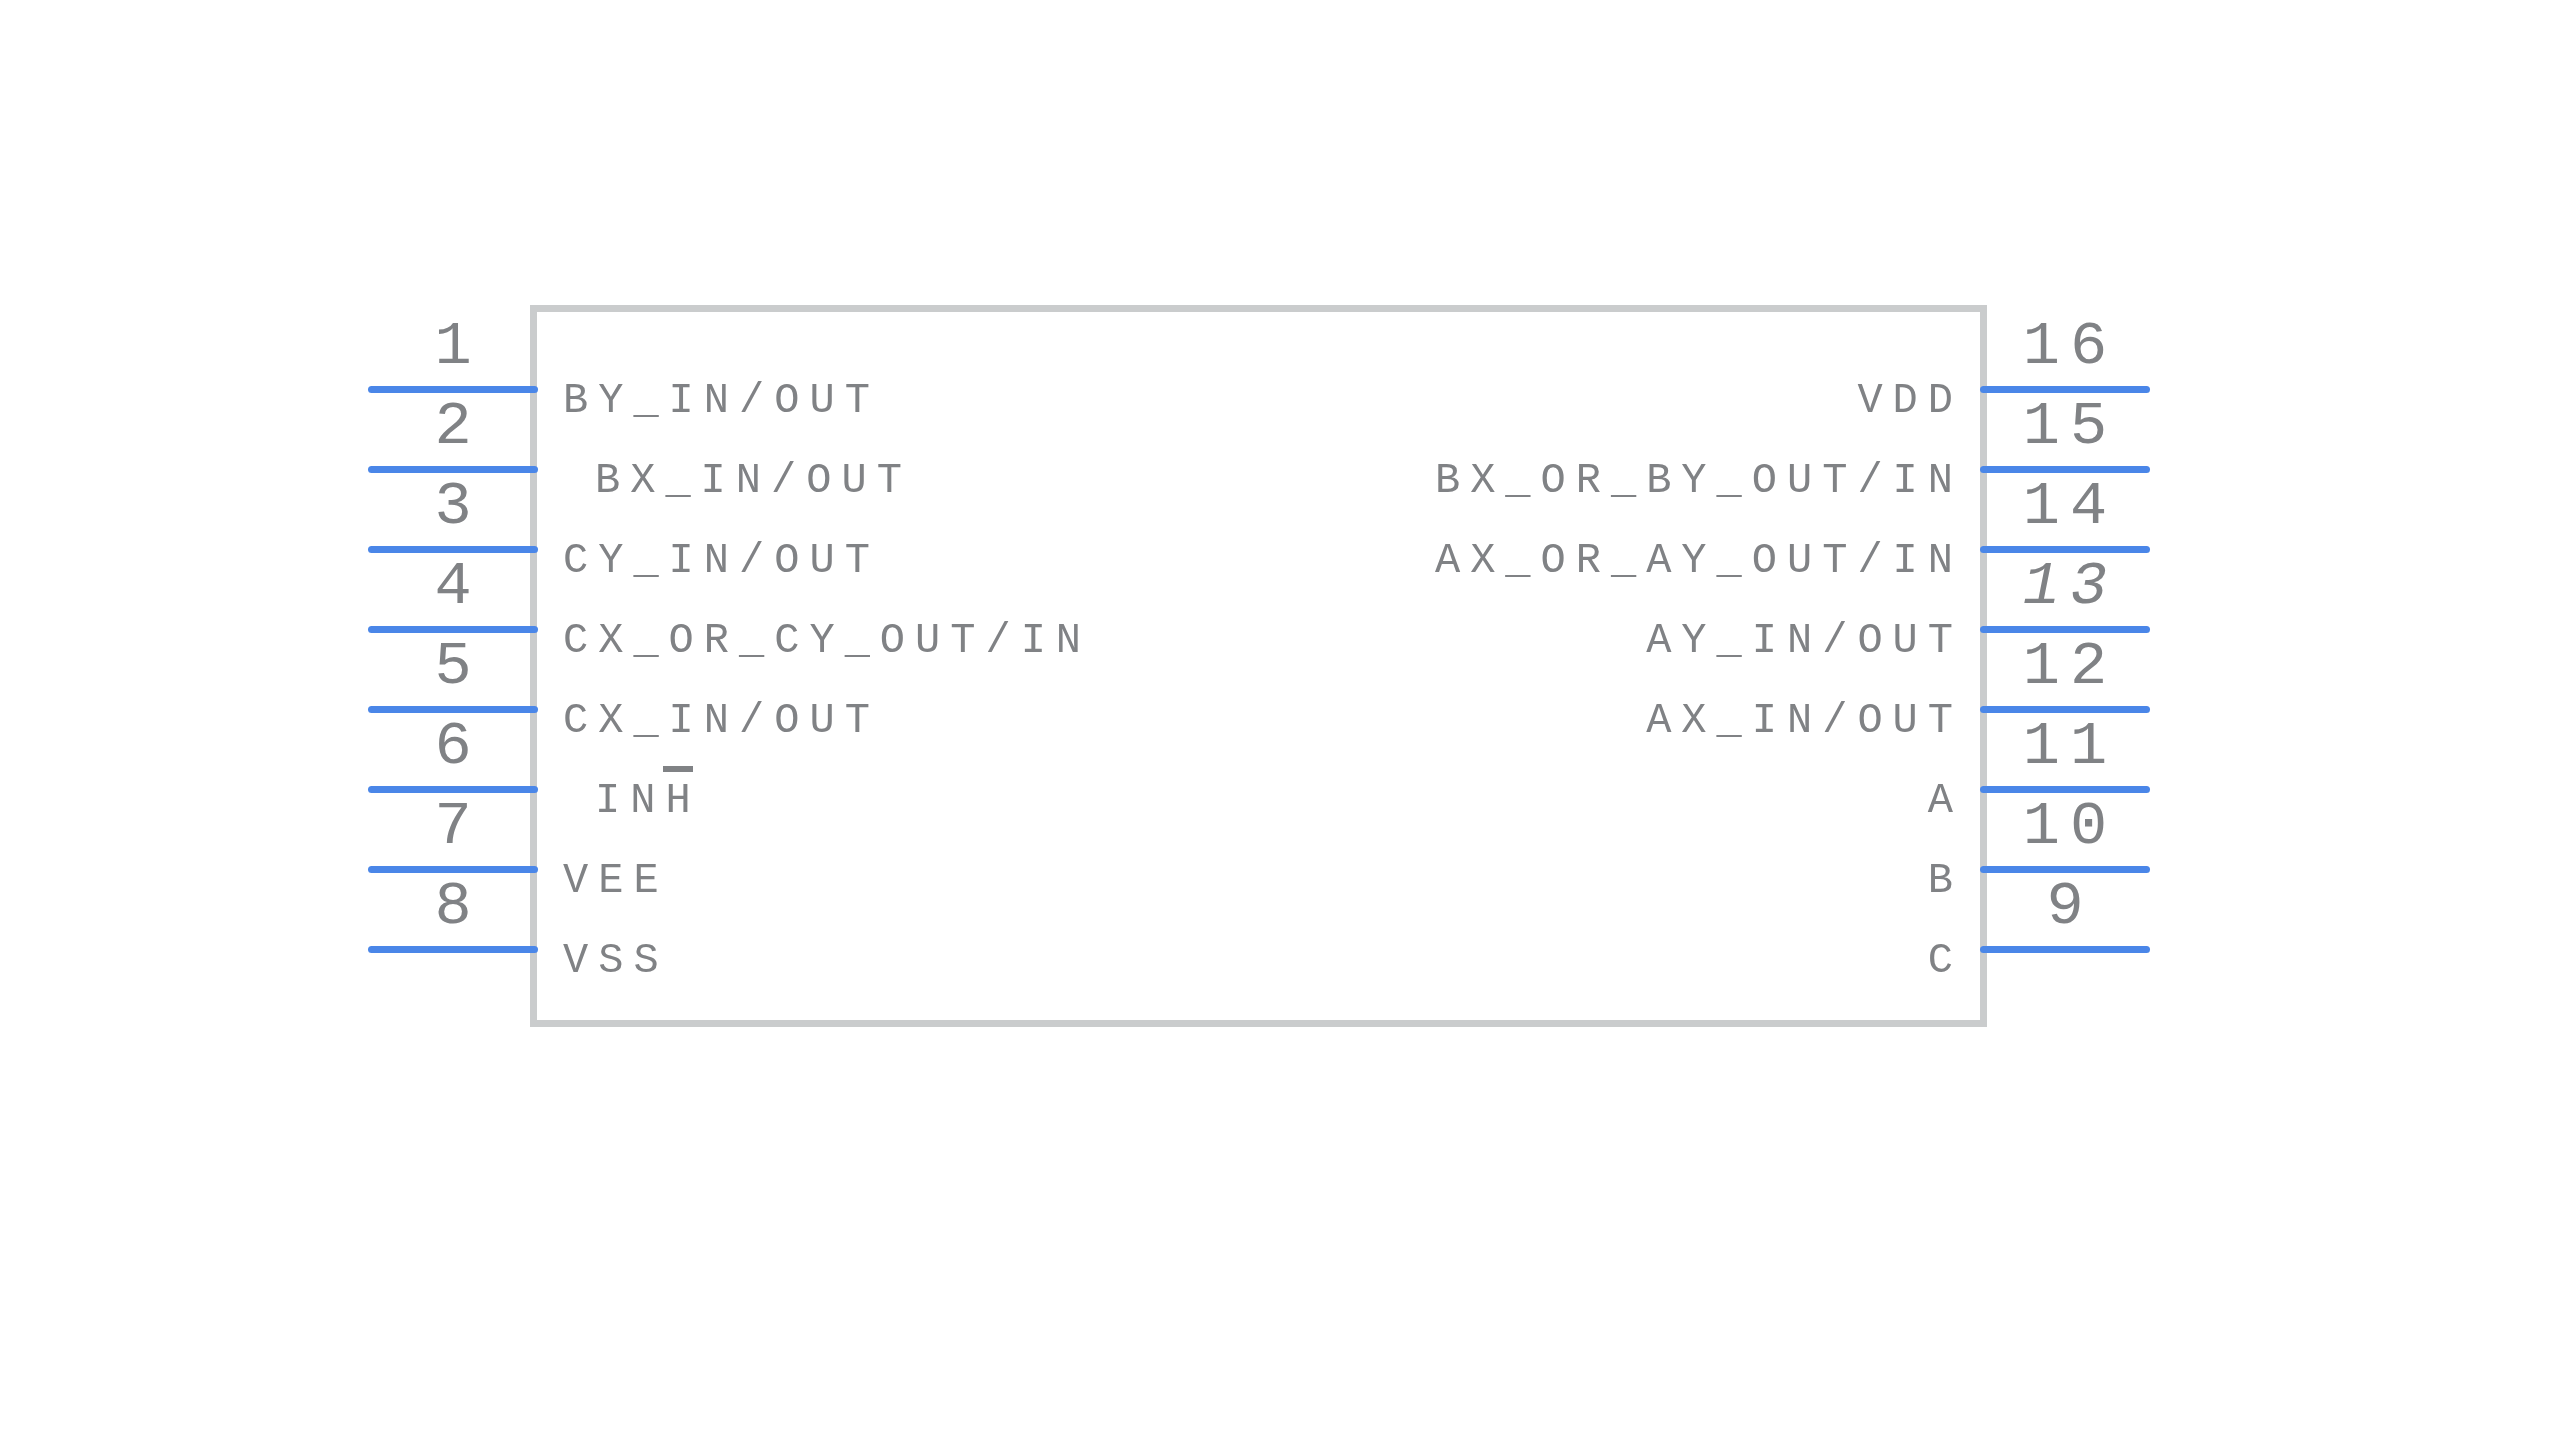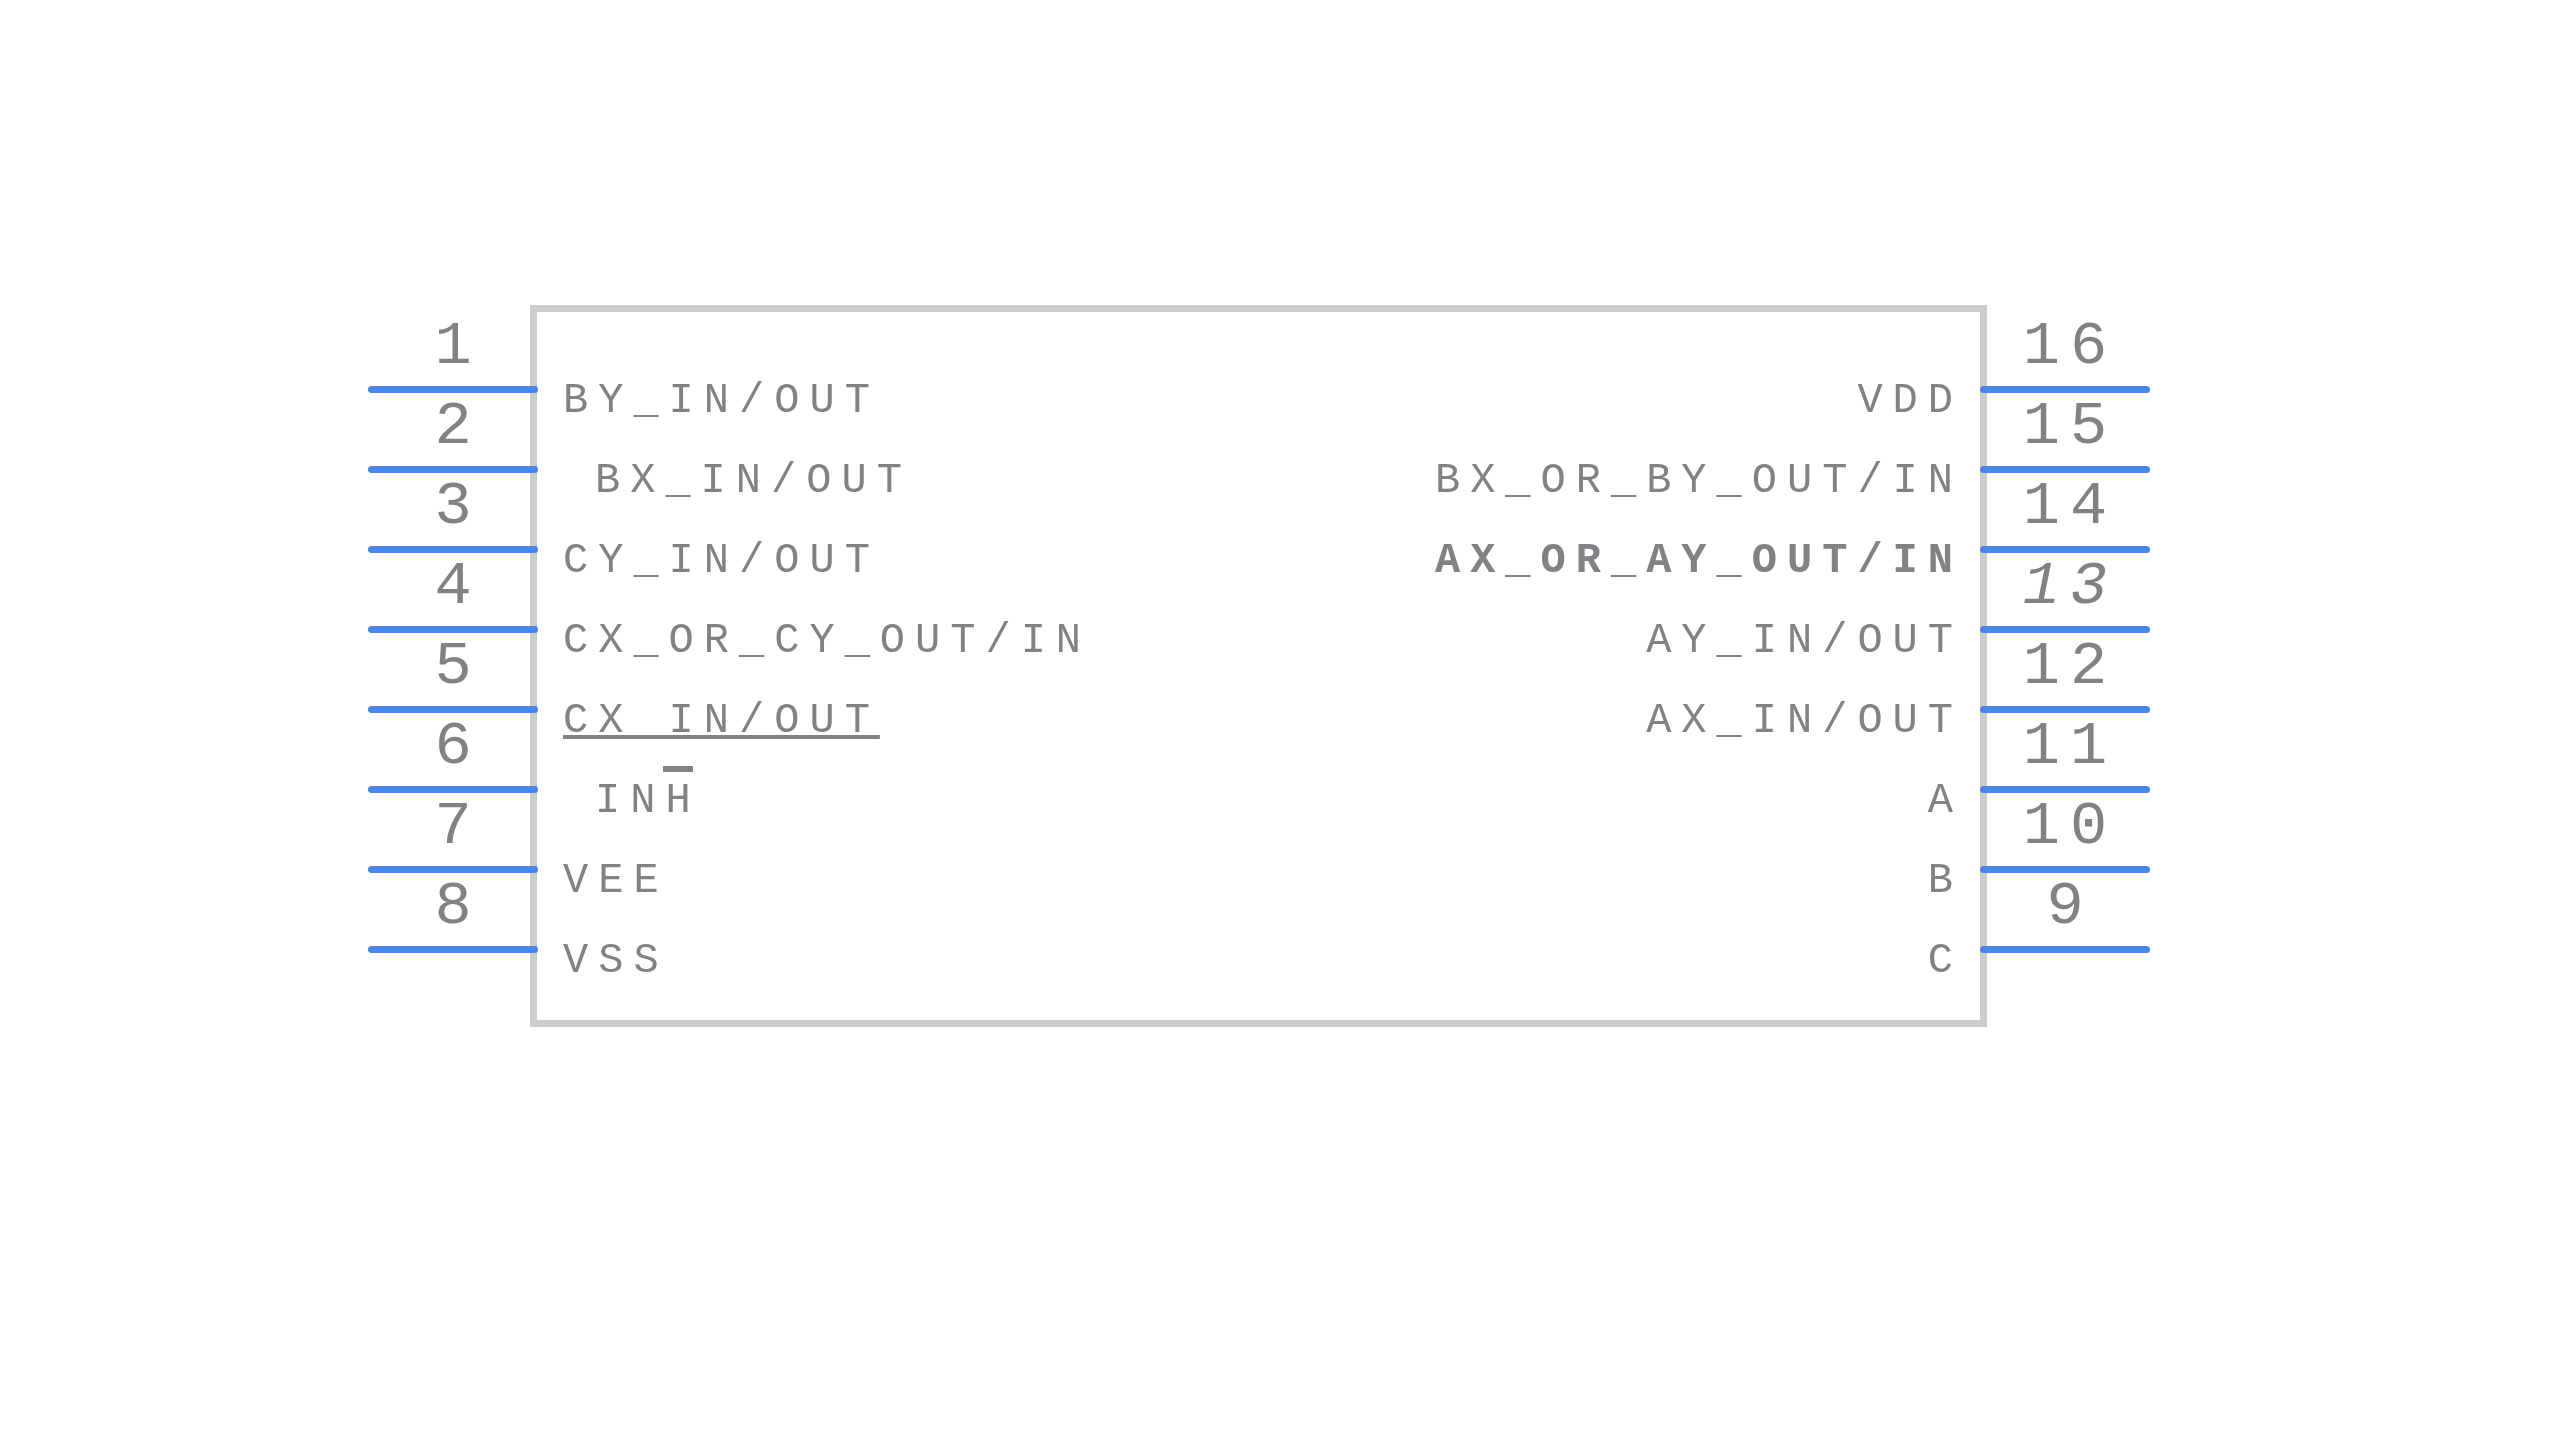--- a/index.html
+++ b/index.html
@@ -78,41 +78,41 @@
       <div class="pin-number" style="top: 396px; left: 343px;">2</div>
       <div class="pin-label" style="top: 450px; left: 563px; margin-left: 32px;">BX_IN/OUT</div>
       <div class="pin-line" style="top: 546px; left: 368px; width: 170px;"></div>
       <div class="pin-number" style="top: 476px; left: 343px;">3</div>
       <div class="pin-label" style="top: 530px; left: 563px;">CY_IN/OUT</div>
       <div class="pin-line" style="top: 626px; left: 368px; width: 170px;"></div>
       <div class="pin-number" style="top: 556px; left: 343px;">4</div>
       <div class="pin-label" style="top: 610px; left: 563px;">CX_OR_CY_OUT/IN</div>
       <div class="pin-line" style="top: 706px; left: 368px; width: 170px;"></div>
       <div class="pin-number" style="top: 636px; left: 343px;">5</div>
-      <div class="pin-label" style="top: 690px; left: 563px; text-decoration: underline;">CX_IN/OUT</div>
+      <div class="pin-label" style="top: 690px; left: 563px;">CX_IN/OUT</div>
       <div class="pin-line" style="top: 786px; left: 368px; width: 170px;"></div>
       <div class="pin-number" style="top: 716px; left: 343px;">6</div>
       <div class="pin-label" style="top: 770px; left: 595px;">IN<span class="ov">H</span></div>
       <div class="pin-line" style="top: 866px; left: 368px; width: 170px;"></div>
       <div class="pin-number" style="top: 796px; left: 343px;">7</div>
       <div class="pin-label" style="top: 850px; left: 563px;">VEE</div>
       <div class="pin-line" style="top: 946px; left: 368px; width: 170px;"></div>
       <div class="pin-number" style="top: 876px; left: 343px;">8</div>
       <div class="pin-label" style="top: 930px; left: 563px;">VSS</div>
     </div>
   <div id="pins-right">
       <div class="pin-line" style="top: 386px; left: 1980px; width: 170px;"></div>
       <div class="pin-number" style="top: 316px; left: 1955px;">16</div>
       <div class="pin-label right" style="top: 370px; right: 597px; text-align: right;">VDD</div>
       <div class="pin-line" style="top: 466px; left: 1980px; width: 170px;"></div>
       <div class="pin-number" style="top: 396px; left: 1955px;">15</div>
       <div class="pin-label right" style="top: 450px; right: 597px;">BX_OR_BY_OUT/IN</div>
       <div class="pin-line" style="top: 546px; left: 1980px; width: 170px;"></div>
       <div class="pin-number" style="top: 476px; left: 1955px;">14</div>
-      <div class="pin-label right" style="top: 530px; right: 597px; font-weight: bold;">AX_OR_AY_OUT/IN</div>
+      <div class="pin-label right" style="top: 530px; right: 597px;">AX_OR_AY_OUT/IN</div>
       <div class="pin-line" style="top: 626px; left: 1980px; width: 170px;"></div>
       <div class="pin-number" style="top: 556px; left: 1955px; font-style: italic;">13</div>
       <div class="pin-label right" style="top: 610px; right: 597px;">AY_IN/OUT</div>
       <div class="pin-line" style="top: 706px; left: 1980px; width: 170px;"></div>
       <div class="pin-number" style="top: 636px; left: 1955px;">12</div>
       <div class="pin-label right" style="top: 690px; right: 597px;">AX_IN/OUT</div>
       <div class="pin-line" style="top: 786px; left: 1980px; width: 170px;"></div>
       <div class="pin-number" style="top: 716px; left: 1955px;">11</div>
       <div class="pin-label right" style="top: 770px; right: 597px;">A</div>
       <div class="pin-line" style="top: 866px; left: 1980px; width: 170px;"></div>

